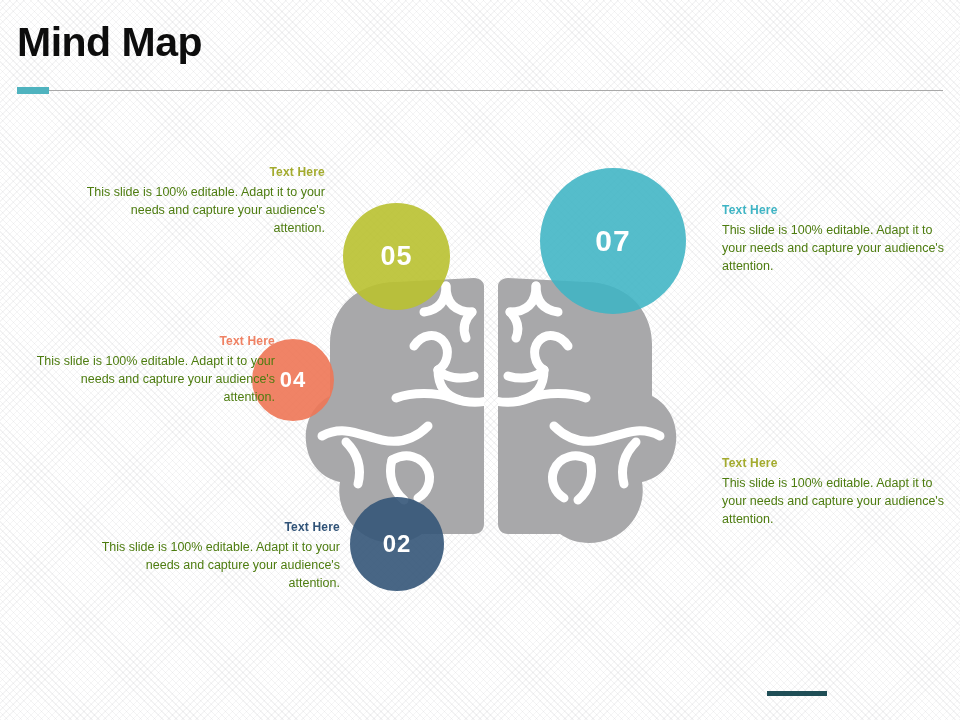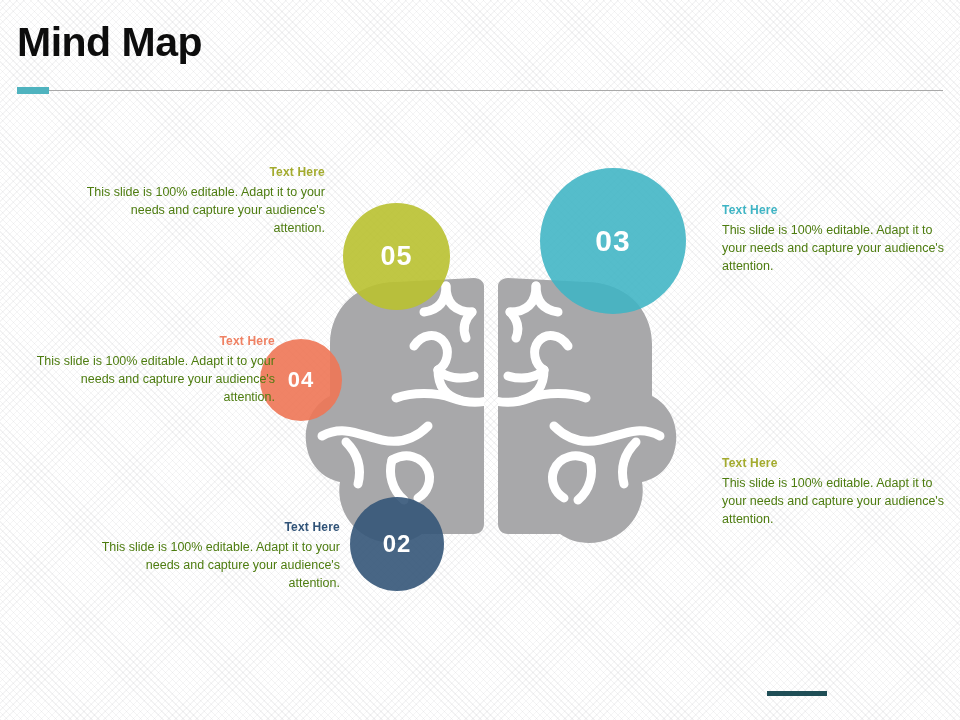--- a/index.html
+++ b/index.html
@@ -90,21 +90,21 @@
     display: flex;
     align-items: center;
     justify-content: center;
     color: #ffffff;
     font-weight: bold;
     letter-spacing: 1px;
   }
   .node-01 { left: 540px; top: 168px; width: 146px; height: 146px; background: rgba(62,180,196,0.88); font-size: 30px; }
   .node-02 { left: 604px; top: 469px; width: 94px;  height: 94px;  background: rgba(185,193,48,0.90); font-size: 24px; }
   .node-03 { left: 350px; top: 497px; width: 94px;  height: 94px;  background: rgba(52,85,120,0.90); font-size: 24px; }
-  .node-04 { left: 260px; top: 339px; width: 82px;  height: 82px;  background: rgba(238,117,85,0.90); font-size: 22px; }
+  .node-04 { left: 252px; top: 339px; width: 82px;  height: 82px;  background: rgba(238,117,85,0.90); font-size: 22px; }
   .node-05 { left: 343px; top: 203px; width: 107px; height: 107px; background: rgba(185,193,48,0.90); font-size: 27px; }
 
   
   .block { position: absolute; }
   .block .head {
     font-size: 12px;
     font-weight: bold;
     margin-bottom: 5px;
     letter-spacing: 0.2px;
   }
@@ -222,21 +222,21 @@
           <path d="M290,152 C 274,146 250,146 234,152 C 220,157 208,158 196,154"></path>
           <path d="M364,190 C 342,178 324,190 304,194 C 286,198 270,192 258,180"></path>
           <path d="M340,196 C 328,208 324,222 328,238"></path>
           <path d="M294,214 C 280,206 264,210 258,224 C 254,234 258,246 268,252"></path>
           <path d="M294,214 C 298,228 294,244 282,254"></path>
         </g>
       </g>
     </svg>
   </div>
 
-  <div class="node node-01">03</div>
+  <div class="node node-01">07</div>
   <div class="node node-03">02</div>
   <div class="node node-04">04</div>
   <div class="node node-05">05</div>
 
   <div class="block blk-05 align-right">
     <div class="head" style="color:#a3ab2e">Text Here</div>
     <div class="body">This slide is 100% editable. Adapt it to your needs and capture your audience's attention.</div>
   </div>
 
   <div class="block blk-04 align-right">

